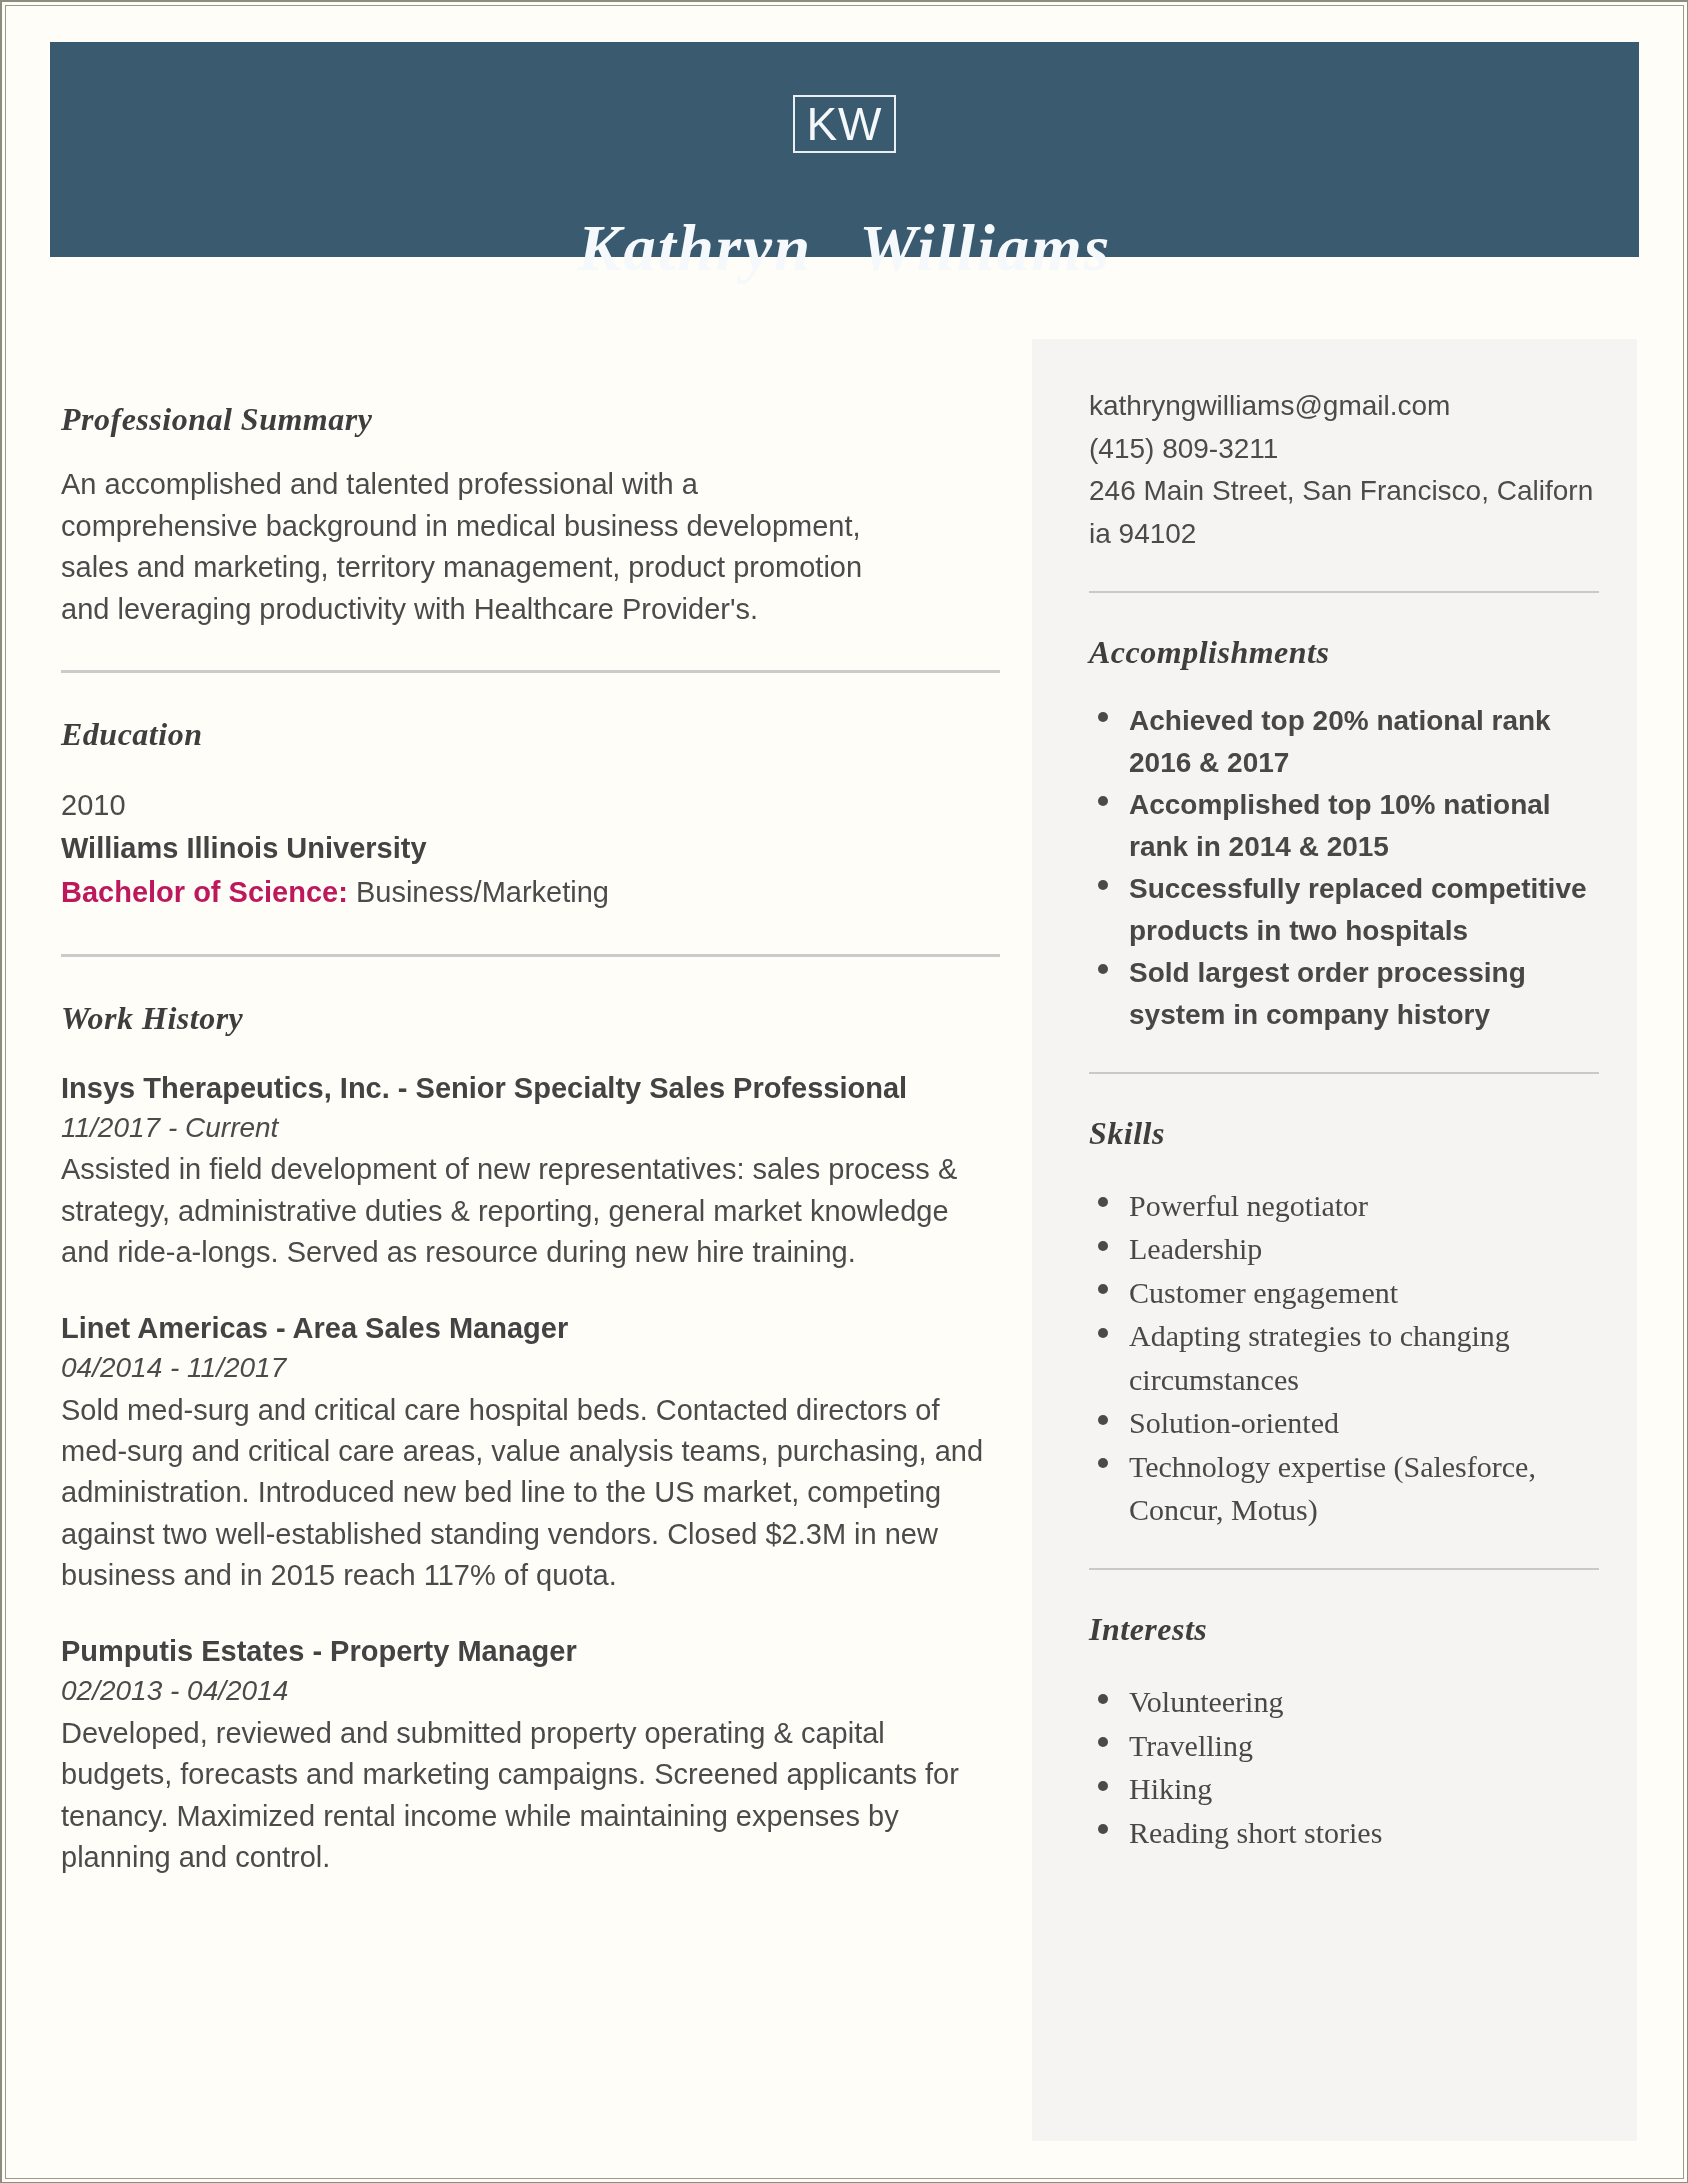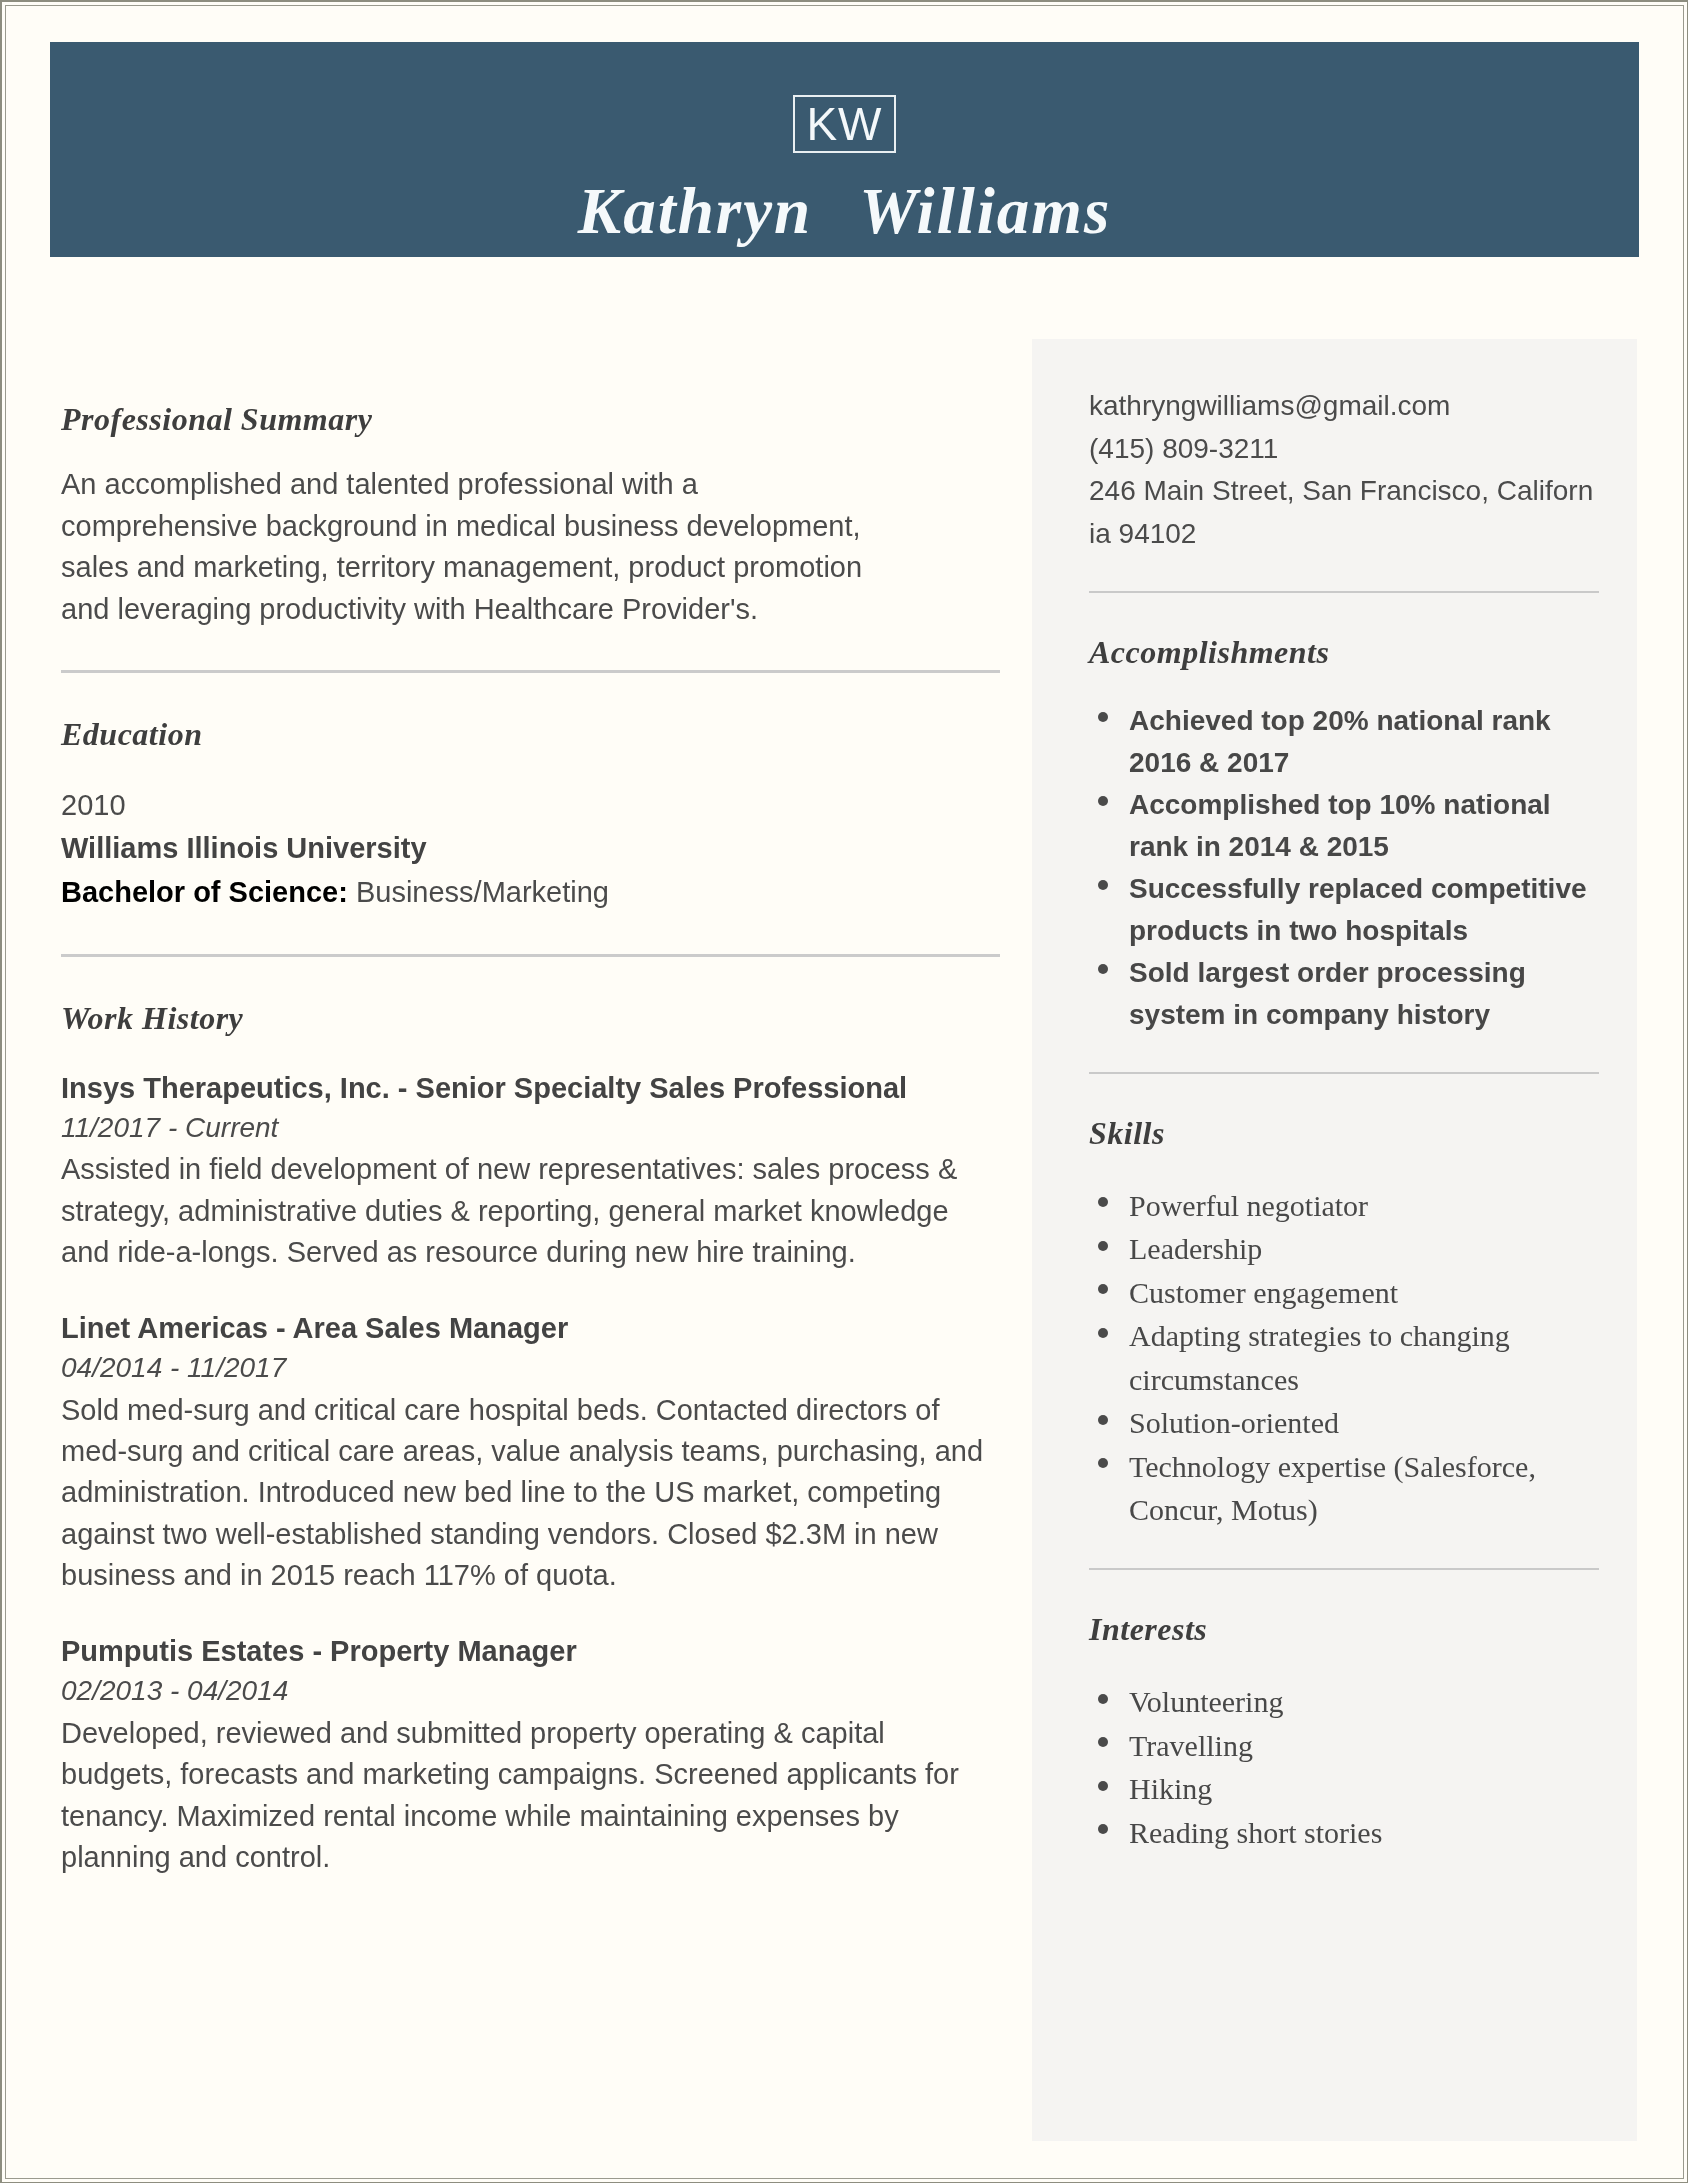--- a/index.html
+++ b/index.html
@@ -24,20 +24,21 @@
   }
 
   
   .header {
     position:absolute; left:50px; top:42px;
     width:1589px; height:215px;
     background:#3a5a70;
     display:flex; flex-direction:column; align-items:center;
     box-sizing:border-box;
     padding-top:53px;
+    gap:37px;
   }
   .monogram-box {
     width:103px; height:105px;
     border:2px solid #e9eff2;
     display:flex; align-items:center; justify-content:center;
     box-sizing:border-box;
   }
   .monogram {
     font-family:"Liberation Sans", sans-serif;
     font-size:46px; color:#f4f8fa; letter-spacing:1px;
@@ -68,21 +69,21 @@
     margin:26px 0 0; max-width:824px;
     font-size:29px; line-height:1.43; color:#4b4b4b;
   }
   .divider {
     border:0; border-top:3px solid #cbcbcb;
     margin:40px 0 0;
   }
   .mt-section { margin-top:42px; }
   .edu-block { margin-top:30px; font-size:29px; line-height:1.5; color:#4b4b4b; }
   .edu-school { font-weight:700; color:#434343; }
-  .edu-degree-line .edu-degree { font-weight:700; color:#000000; }
+  .edu-degree-line .edu-degree { font-weight:700; color:#be185d; }
   .job { margin-top:30px; }
   .job + .job { margin-top:34px; }
   .job-title { font-weight:700; font-size:29px; line-height:1.4; color:#434343; }
   .job-dates { font-style:italic; font-size:28px; line-height:1.4; color:#4b4b4b; }
   .job-desc  { margin:2px 0 0; font-size:29px; line-height:1.43; color:#4b4b4b; }
 
   
   .panel {
     position:absolute; left:1032px; top:339px;
     width:605px; height:1802px;

